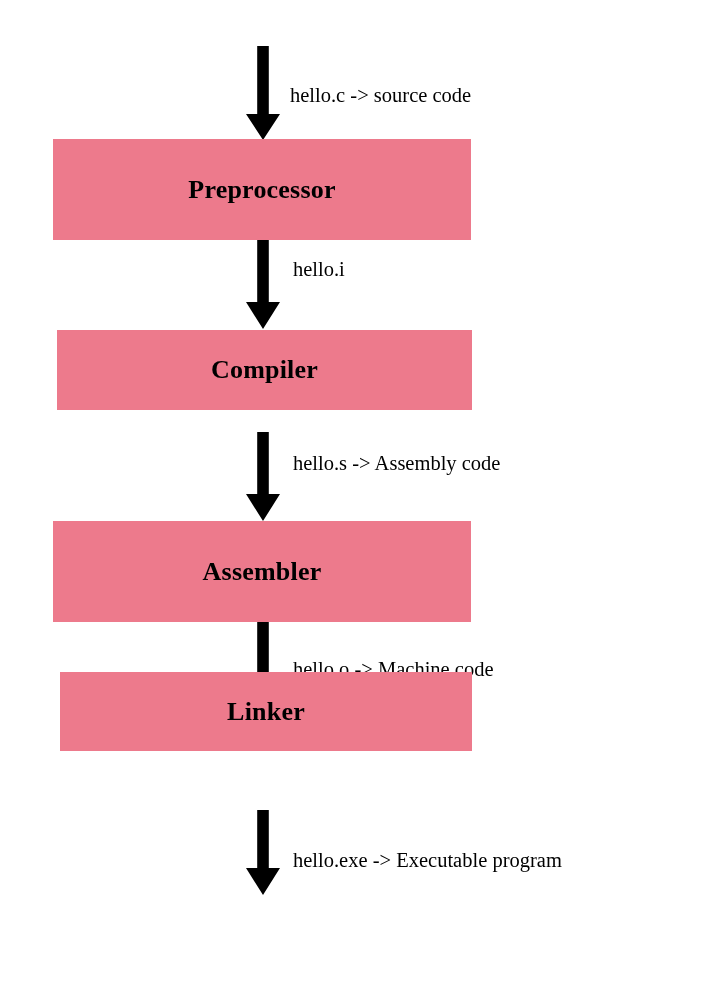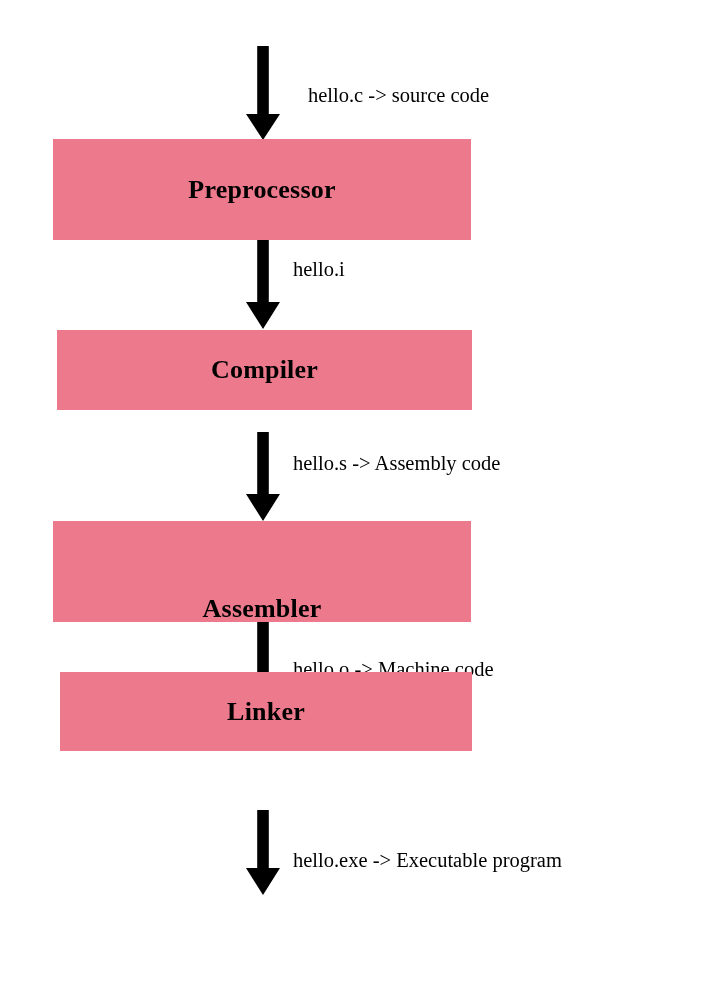--- a/index.html
+++ b/index.html
@@ -53,41 +53,41 @@
   }
 </style>
 </head>
 <body>
 
 <div id="diagram-root">
 
   <svg class="arrow-svg" style="left:240px; top:44px; width:46px; height:100px;" viewBox="0 0 46 100">
     <path d="M17.2 2 L28.8 2 L28.8 70 L40 70 L23 96 L6 70 L17.2 70 Z"></path>
   </svg>
-  <div class="edge-label" style="left:308px; top:85px;">hello.c -&gt; source code</div>
+  <div class="edge-label" style="left:290px; top:85px;">hello.c -&gt; source code</div>
 
   <div class="stage-box" style="left:53px; top:139px; width:418px; height:101px;">
     <span class="stage-label">Preprocessor</span>
   </div>
 
   <svg class="arrow-svg" style="left:240px; top:240px; width:46px; height:92px;" viewBox="0 0 46 92">
     <path d="M17.2 0 L28.8 0 L28.8 62 L40 62 L23 89 L6 62 L17.2 62 Z"></path>
   </svg>
   <div class="edge-label" style="left:293px; top:259px;">hello.i</div>
 
   <div class="stage-box" style="left:57px; top:330px; width:415px; height:80px;">
     <span class="stage-label">Compiler</span>
   </div>
 
   <svg class="arrow-svg" style="left:240px; top:432px; width:46px; height:92px;" viewBox="0 0 46 92">
     <path d="M17.2 0 L28.8 0 L28.8 62 L40 62 L23 89 L6 62 L17.2 62 Z"></path>
   </svg>
   <div class="edge-label" style="left:293px; top:453px;">hello.s -&gt; Assembly code</div>
 
-  <div class="stage-box" style="left:53px; top:521px; width:418px; height:101px;align-items:flex-end;">
+  <div class="stage-box" style="left:53px; top:521px; width:418px; height:101px;">
     <span class="stage-label">Assembler</span>
   </div>
 
   <svg class="arrow-svg" style="left:240px; top:622px; width:46px; height:92px;" viewBox="0 0 46 92">
     <path d="M17.2 0 L28.8 0 L28.8 62 L40 62 L23 89 L6 62 L17.2 62 Z"></path>
   </svg>
   <div class="edge-label" style="left:293px; top:659px;">hello.o -&gt; Machine code</div>
 
   <div class="stage-box" style="left:60px; top:672px; width:412px; height:79px;">
     <span class="stage-label">Linker</span>

